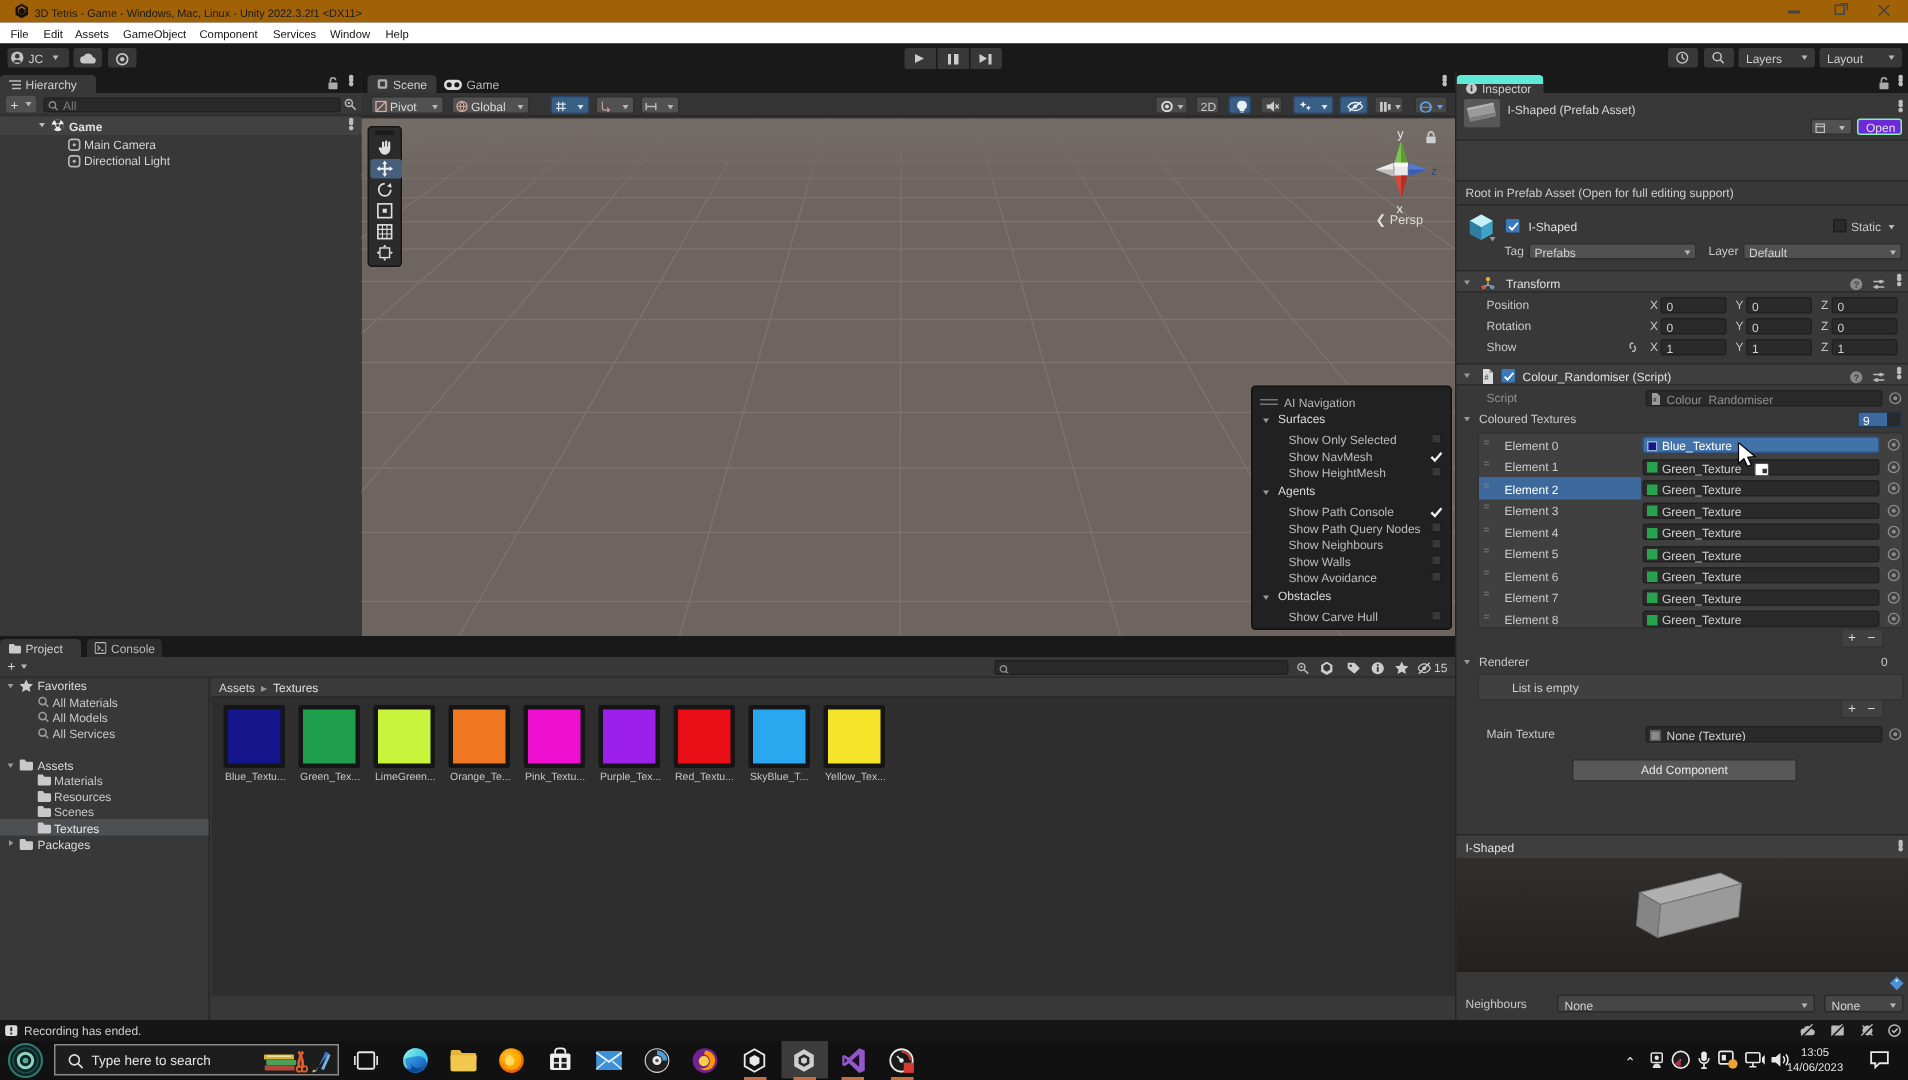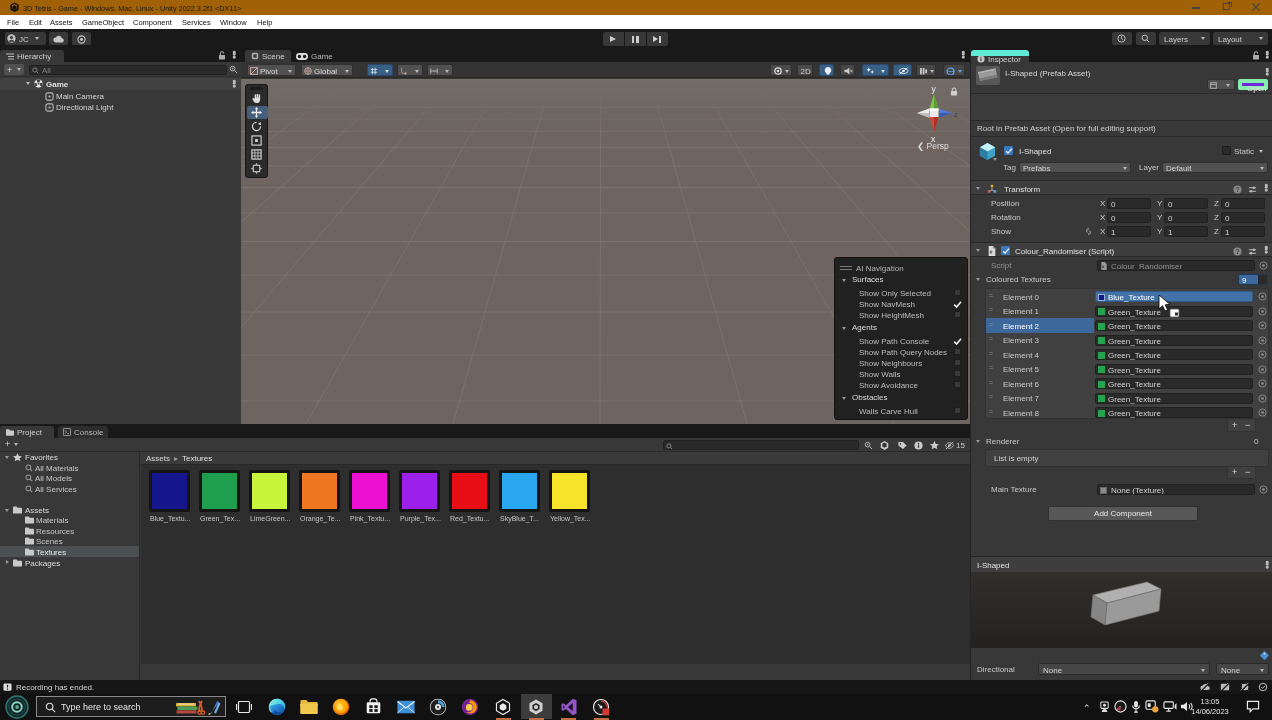--- a/index.html
+++ b/index.html
@@ -403,21 +403,21 @@
     <span class="lbl" style="left:24px;top:89.5px;color:#bdbdbd">Show Path Query Nodes</span>
       <div class="chk" style="left:119px;top:90px;background:#383838"></div>
     <span class="lbl" style="left:24px;top:100.5px;color:#bdbdbd">Show Neighbours</span>
       <div class="chk" style="left:119px;top:101px;background:#383838"></div>
     <span class="lbl" style="left:24px;top:111.5px;color:#bdbdbd">Show Walls</span>
       <div class="chk" style="left:119px;top:112px;background:#383838"></div>
     <span class="lbl" style="left:24px;top:122.5px;color:#bdbdbd">Show Avoidance</span>
       <div class="chk" style="left:119px;top:123px;background:#383838"></div>
     <div class="caret" style="left:7px;top:138.5px;border-top-color:#989898"></div>
     <span class="lbl bold" style="left:17px;top:135px;color:#dcdcdc">Obstacles</span>
-    <span class="lbl" style="left:24px;top:148.5px;color:#bdbdbd">Walls Carve Hull</span>
+    <span class="lbl" style="left:24px;top:148.5px;color:#bdbdbd">Show Carve Hull</span>
       <div class="chk" style="left:119px;top:149px;background:#383838"></div>
   </div>
 </div>
 
 <div class="abs" id="project" style="left:0;top:424px;width:970px;height:256px;background:#383838">
   <div class="tabbar" style="left:0;top:0;width:970px;height:14px">
     <div class="tab" style="left:0;width:54px">
       <svg width="8" height="7" viewBox="0 0 10 8">
           <path fill="#c9c9c9" d="M0 1a1 1 0 011-1h3l1 1.5h4a1 1 0 011 1V7a1 1 0 01-1 1H1a1 1 0 01-1-1z"></path>
         </svg>
@@ -559,21 +559,21 @@
   </div>
   <span class="lbl" style="left:34px;top:21px;color:#d8d8d8">I-Shaped (Prefab Asset)</span>
   <div class="dots3" style="left:294px;top:20px">●<br>●<br>●</div>
   <div class="abs" style="left:236px;top:31px;width:28px;height:11px;background:#515151;border:1px solid #303030;border-radius:2px">
     <svg class="abs" style="left:2px;top:1.5px" width="7" height="7" viewBox="0 0 10 10">
         <rect x="1" y="1" width="8" height="8" fill="none" stroke="#bbb" stroke-width="1.2"></rect>
         <path d="M1 3.5h8" stroke="#bbb" stroke-width="1.2"></path>
       </svg>
     <div class="caret" style="left:18px;top:4px"></div>
   </div>
-  <div class="abs" style="left:267px;top:31px;width:30px;height:11px;background:#6d28d9;border:4px solid #86efac;border-radius:2px">
+  <div class="abs" style="left:267px;top:31px;width:30px;height:11px;background:#6d28d9;border:1px solid #86efac;border-radius:2px">
     <span class="abs" style="left:5px;top:1px;color:#e2e2e2">Open</span>
   </div>
   <div class="abs" style="left:0;top:45px;width:302px;height:1px;background:#2a2a2a"></div>
 
   <div class="abs" style="left:0;top:46px;width:302px;height:26px;background:#3b3b3b"></div>
   <div class="abs" style="left:0;top:72px;width:302px;height:1px;background:#2a2a2a"></div>
   <span class="lbl" style="left:6px;top:76px;color:#cfcfcf">Root in Prefab Asset (Open for full editing support)</span>
   <div class="abs" style="left:0;top:88px;width:302px;height:1px;background:#2a2a2a"></div>
 
   <svg class="abs" style="left:7px;top:94px" width="19" height="19" viewBox="0 0 20 20">
@@ -823,21 +823,21 @@
 
   <div class="abs" style="left:256px;top:372px;width:29px;height:12px;background:#404040;border:1px solid #323232;border-top:none;border-radius:0 0 2px 2px">
     <span class="abs" style="left:4px;top:0px;color:#ddd;font-size:9px">+</span>
     <span class="abs" style="left:17px;top:0px;color:#ddd;font-size:9px">−</span>
   </div>
 
   <div class="caret" style="left:5px;top:392px;border-top-color:#989898"></div>
   <span class="lbl" style="left:15px;top:388.5px">Renderer</span>
   <span class="lbl" style="left:283px;top:388.5px">0</span>
   <div class="abs" style="left:14px;top:401px;width:284px;height:18px;background:#404040;border:1px solid #323232;border-radius:2px">
-    <span class="abs lbl" style="left:8px;top:4px;color:#d0d0d0">List is empty</span>
+    <span class="abs lbl" style="left:22px;top:4px;color:#d0d0d0">List is empty</span>
   </div>
   <div class="abs" style="left:256px;top:419px;width:29px;height:12px;background:#404040;border:1px solid #323232;border-top:none;border-radius:0 0 2px 2px">
     <span class="abs" style="left:4px;top:0px;color:#ddd;font-size:9px">+</span>
     <span class="abs" style="left:17px;top:0px;color:#ddd;font-size:9px">−</span>
   </div>
 
   <span class="lbl" style="left:20px;top:437px">Main Texture</span>
   <div class="fld" style="left:126px;top:436px;width:158px;height:11px">
     <div class="abs" style="left:2px;top:2px;width:7px;height:7px;background:#8a8a8a;border:1px solid #666"></div>
     <span class="abs" style="left:13px;top:1px">None (Texture)</span>
@@ -864,21 +864,21 @@
       <polygon points="14,19 68,6 82,13 28,27" fill="none" stroke="#787878" stroke-width="0.7"></polygon>
       <polygon points="28,27 82,13 80,35 26,49" fill="none" stroke="#787878" stroke-width="0.7"></polygon>
       <polygon points="14,19 28,27 26,49 12,41" fill="none" stroke="#707070" stroke-width="0.7"></polygon>
     </svg>
   </div>
 
   <svg class="abs" style="left:288px;top:602px" width="11" height="11" viewBox="0 0 12 12">
       <path fill="#4a90d9" d="M6 1l5 5-5 5-5-5z"></path>
       <circle cx="6" cy="4" r="1" fill="#dce9f5"></circle>
     </svg>
-  <span class="lbl" style="left:6px;top:617px">Directional</span>
+  <span class="lbl" style="left:6px;top:617px">Neighbours</span>
   <div class="fld" style="left:67px;top:615px;width:172px;height:12px;background:#464646;border-color:#2a2a2a">
     <span class="abs" style="left:4px;top:1.5px">None</span>
     <div class="caret" style="left:162px;top:4.5px"></div>
   </div>
   <div class="fld" style="left:245px;top:615px;width:53px;height:12px;background:#464646;border-color:#2a2a2a">
     <span class="abs" style="left:4px;top:1.5px">None</span>
     <div class="caret" style="left:43px;top:4.5px"></div>
   </div>
 </div>
 

